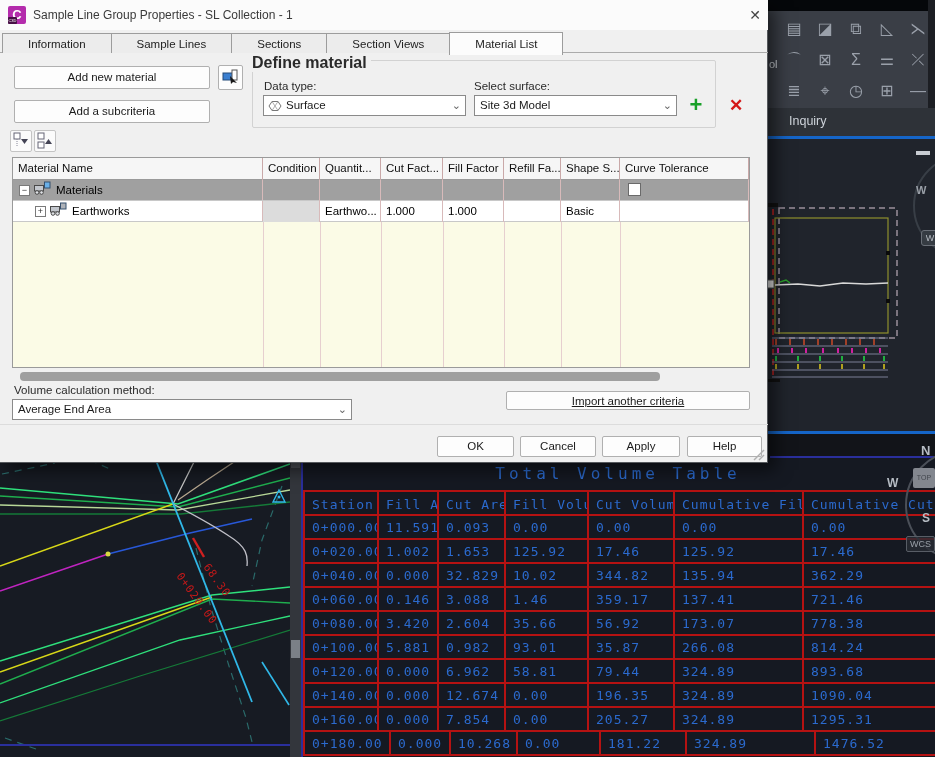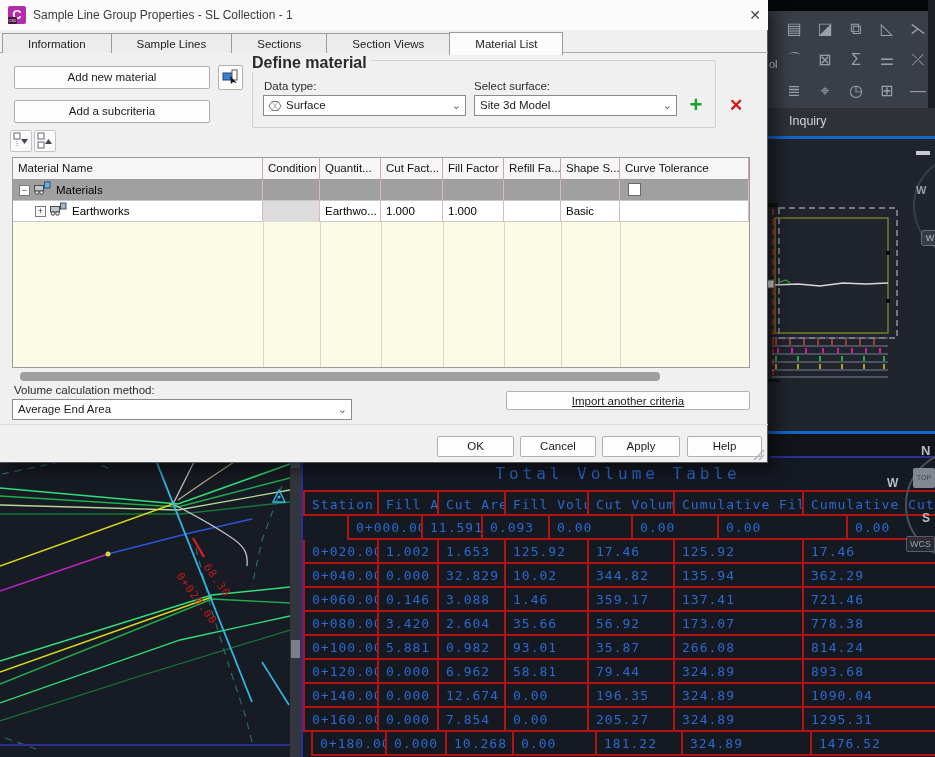--- a/index.html
+++ b/index.html
@@ -263,21 +263,21 @@
         <div class="vt-cell" style="width: 76px; border-color: rgb(181, 18, 18); color: rgb(43, 106, 206);">Station</div>
         <div class="vt-cell" style="width: 60px; border-color: rgb(181, 18, 18); color: rgb(43, 106, 206);">Fill Area</div>
         <div class="vt-cell" style="width: 67px; border-color: rgb(181, 18, 18); color: rgb(43, 106, 206);">Cut Area</div>
         <div class="vt-cell" style="width: 83px; border-color: rgb(181, 18, 18); color: rgb(43, 106, 206);">Fill Volume</div>
         <div class="vt-cell" style="width: 86px; border-color: rgb(181, 18, 18); color: rgb(43, 106, 206);">Cut Volume</div>
         <div class="vt-cell" style="width: 129px; border-color: rgb(181, 18, 18); color: rgb(43, 106, 206);">Cumulative Fill Vol</div>
         <div class="vt-cell" style="width: 140px; border-color: rgb(181, 18, 18); color: rgb(43, 106, 206);">Cumulative Cut Vol</div>
       </div>
     <div class="vt-body" id="vt-body">
         <div class="vt-row">
-          <div class="vt-cell" style="width: 76px; border-color: rgb(181, 18, 18); color: rgb(43, 106, 206); margin-left: 44px;">0+000.00</div>
+          <div class="vt-cell" style="width: 76px; border-color: rgb(181, 18, 18); color: rgb(43, 106, 206);">0+000.00</div>
           <div class="vt-cell" style="width: 60px; border-color: rgb(181, 18, 18); color: rgb(43, 106, 206);">11.591</div>
           <div class="vt-cell" style="width: 67px; border-color: rgb(181, 18, 18); color: rgb(43, 106, 206);">0.093</div>
           <div class="vt-cell" style="width: 83px; border-color: rgb(181, 18, 18); color: rgb(43, 106, 206);">0.00</div>
           <div class="vt-cell" style="width: 86px; border-color: rgb(181, 18, 18); color: rgb(43, 106, 206);">0.00</div>
           <div class="vt-cell" style="width: 129px; border-color: rgb(181, 18, 18); color: rgb(43, 106, 206);">0.00</div>
           <div class="vt-cell" style="width: 140px; border-color: rgb(181, 18, 18); color: rgb(43, 106, 206);">0.00</div>
         </div>
         <div class="vt-row">
           <div class="vt-cell" style="width: 76px; border-color: rgb(181, 18, 18); color: rgb(43, 106, 206);">0+020.00</div>
           <div class="vt-cell" style="width: 60px; border-color: rgb(181, 18, 18); color: rgb(43, 106, 206);">1.002</div>
@@ -344,21 +344,21 @@
         <div class="vt-row">
           <div class="vt-cell" style="width: 76px; border-color: rgb(181, 18, 18); color: rgb(43, 106, 206);">0+160.00</div>
           <div class="vt-cell" style="width: 60px; border-color: rgb(181, 18, 18); color: rgb(43, 106, 206);">0.000</div>
           <div class="vt-cell" style="width: 67px; border-color: rgb(181, 18, 18); color: rgb(43, 106, 206);">7.854</div>
           <div class="vt-cell" style="width: 83px; border-color: rgb(181, 18, 18); color: rgb(43, 106, 206);">0.00</div>
           <div class="vt-cell" style="width: 86px; border-color: rgb(181, 18, 18); color: rgb(43, 106, 206);">205.27</div>
           <div class="vt-cell" style="width: 129px; border-color: rgb(181, 18, 18); color: rgb(43, 106, 206);">324.89</div>
           <div class="vt-cell" style="width: 140px; border-color: rgb(181, 18, 18); color: rgb(43, 106, 206);">1295.31</div>
         </div>
         <div class="vt-row">
-          <div class="vt-cell" style="width: 76px; border-color: rgb(181, 18, 18); color: rgb(43, 106, 206); margin-left: 8px;">0+180.00</div>
+          <div class="vt-cell" style="width: 88px; border-color: rgb(181, 18, 18); color: rgb(43, 106, 206);">0+180.00</div>
           <div class="vt-cell" style="width: 60px; border-color: rgb(181, 18, 18); color: rgb(43, 106, 206);">0.000</div>
           <div class="vt-cell" style="width: 67px; border-color: rgb(181, 18, 18); color: rgb(43, 106, 206);">10.268</div>
           <div class="vt-cell" style="width: 83px; border-color: rgb(181, 18, 18); color: rgb(43, 106, 206);">0.00</div>
           <div class="vt-cell" style="width: 86px; border-color: rgb(181, 18, 18); color: rgb(43, 106, 206);">181.22</div>
           <div class="vt-cell" style="width: 129px; border-color: rgb(181, 18, 18); color: rgb(43, 106, 206);">324.89</div>
           <div class="vt-cell" style="width: 140px; border-color: rgb(181, 18, 18); color: rgb(43, 106, 206);">1476.52</div>
         </div>
       </div>
   </div>
 

